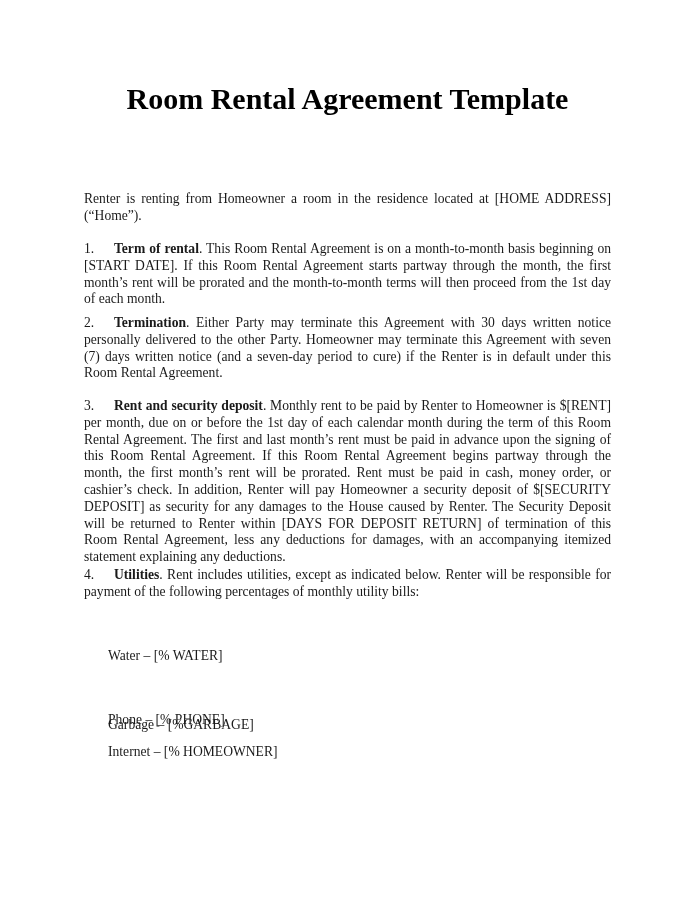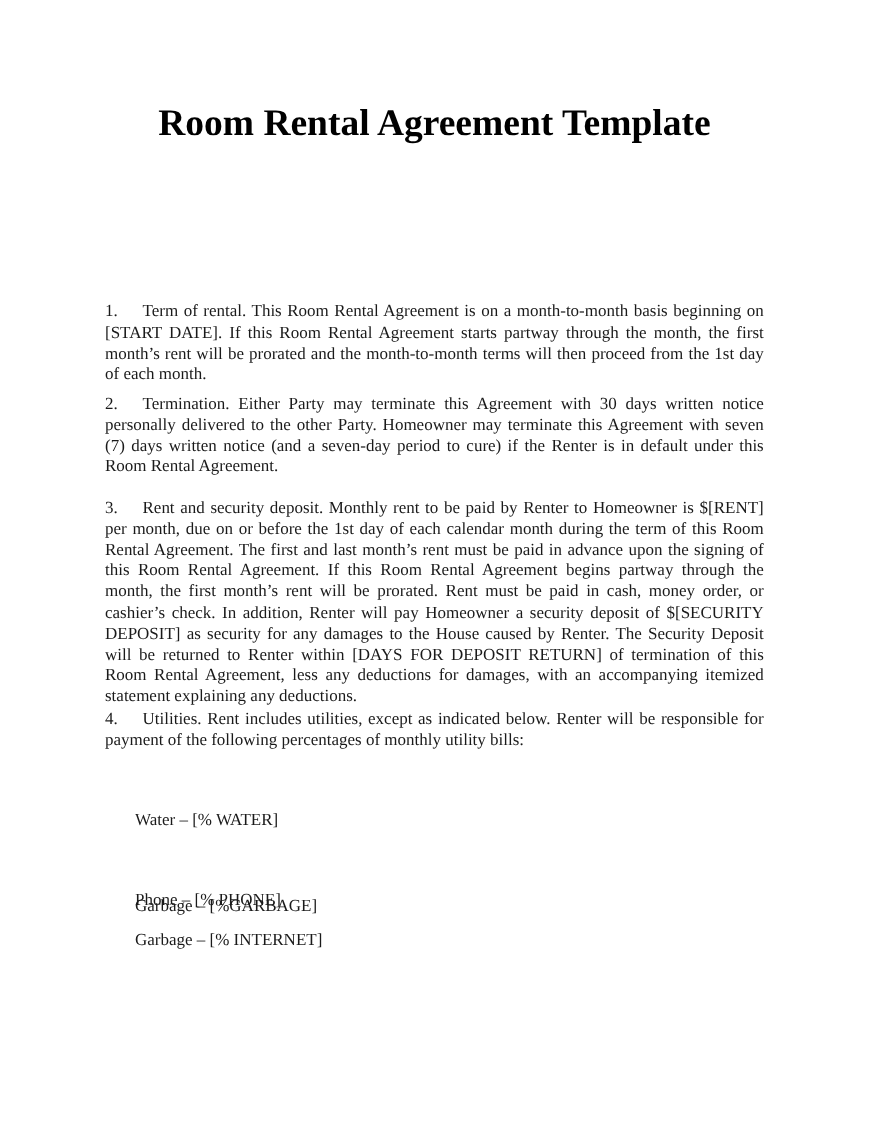--- a/index.html
+++ b/index.html
@@ -33,50 +33,51 @@
     width: 527px;
     font-size: 13.6px;
     line-height: 16.8px;
     text-align: justify;
   }
   .sec-num {
     display: inline-block;
     width: 30px;
   }
   .sec-head {
-    font-weight: normal;
+    font-weight: bold;
   }
   .util {
     position: absolute;
     left: 108px;
     font-size: 13.6px;
     line-height: 16.8px;
     white-space: nowrap;
   }
 </style>
 </head>
 <body>
 
 <div class="page">
 
   <div class="doc-title">Room Rental Agreement Template</div>
 
 
+  <div class="para" style="top:191px">Renter is renting from Homeowner a room in the residence located at [HOME ADDRESS] (“Home”).</div>
 
   <div class="para" style="top:241px"><span class="sec-num">1.</span><b class="sec-head">Term of rental</b><span>.  This Room Rental Agreement is on a month-to-month basis beginning on [START DATE].  If this Room Rental Agreement starts partway through the month, the first month’s rent will be prorated and the month-to-month terms will then proceed from the 1st day of each month.</span></div>
 
   <div class="para" style="top:315px"><span class="sec-num">2.</span><b class="sec-head">Termination</b><span>.  Either Party may terminate this Agreement with 30 days written notice personally delivered to the other Party.  Homeowner may terminate this Agreement with seven (7) days written notice (and a seven-day period to cure) if the Renter is in default under this Room Rental Agreement.</span></div>
 
   <div class="para" style="top:398px"><span class="sec-num">3.</span><b class="sec-head">Rent and security deposit</b><span>.  Monthly rent to be paid by Renter to Homeowner is $[RENT] per month, due on or before the 1st day of each calendar month during the term of this Room Rental Agreement.  The first and last month’s rent must be paid in advance upon the signing of this Room Rental Agreement.  If this Room Rental Agreement begins partway through the month, the first month’s rent will be prorated.  Rent must be paid in cash, money order, or cashier’s check.  In addition, Renter will pay Homeowner a security deposit of $[SECURITY DEPOSIT] as security for any damages to the House caused by Renter.  The Security Deposit will be returned to Renter within [DAYS FOR DEPOSIT RETURN] of termination of this Room Rental Agreement, less any deductions for damages, with an accompanying itemized statement explaining any deductions.</span></div>
 
   <div class="para" style="top:567px"><span class="sec-num">4.</span><b class="sec-head">Utilities</b><span>.  Rent includes utilities, except as indicated below.  Renter will be responsible for payment of the following percentages of monthly utility bills:</span></div>
 
 
   <div class="util" style="top:648px">Water – [% WATER]</div>
 
   <div class="util" style="top:717px">Garbage – [%GARBAGE]</div>
 
   <div class="util" style="top:712px">Phone – [% PHONE]</div>
 
-  <div class="util" style="top:744px">Garbage – [% INTERNET]</div>
+  <div class="util" style="top:744px">Internet – [% HOMEOWNER]</div>
 
 
 </div>
 
 </body></html>

